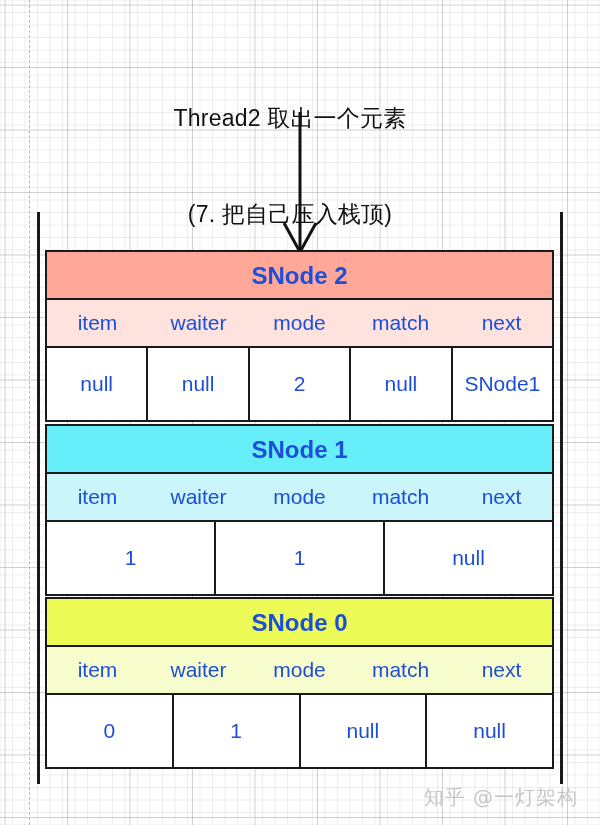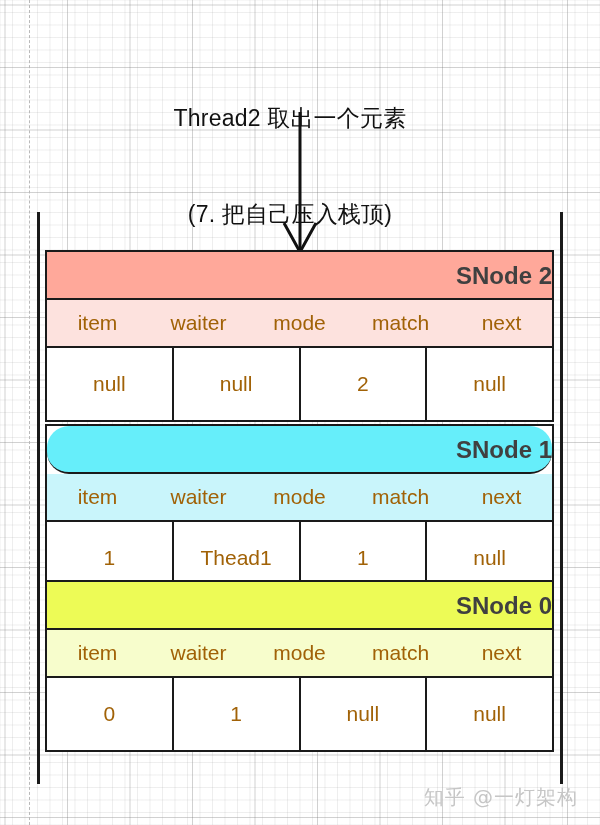--- a/index.html
+++ b/index.html
@@ -82,29 +82,29 @@
     position: absolute;
     left: 45px;
     width: 509px;
     border: 2px solid #1a1a1a;
     box-sizing: border-box;
     z-index: 5;
     background: #ffffff;
   }
   #snode-table-2 { top: 250px; }
   #snode-table-1 { top: 424px; }
-  #snode-table-0 { top: 580px; }
+  #snode-table-0 { top: 597px; }
 
   .snode-title {
     height: 48px;
     line-height: 48px;
-    text-align: right;
+    text-align: center;
     font-size: 24px;
     font-weight: bold;
-    color: #404040;
+    color: #1d4ed8;
     border-bottom: 2px solid #1a1a1a;
     box-sizing: border-box;
   }
 
   .snode-fields,
   .snode-values {
     display: flex;
     box-sizing: border-box;
   }
 
@@ -117,34 +117,34 @@
     background: #ffffff;
   }
 
   .field-cell,
   .value-cell {
     flex: 1 1 0;
     display: flex;
     align-items: center;
     justify-content: center;
     font-size: 21px;
-    color: #a16207;
+    color: #1d4ed8;
     box-sizing: border-box;
     text-align: center;
     overflow: hidden;
   }
   .field-cell { border-right: none; }
   .value-cell { border-right: 2px solid #1a1a1a; }
   .value-cell:last-child { border-right: none; }
 
   
   .theme-salmon .snode-title  { background: #ffa89a; }
   .theme-salmon .snode-fields { background: #fde2de; }
 
-  .theme-cyan .snode-title    { background: #66eefa; border-radius: 22px; }
+  .theme-cyan .snode-title    { background: #66eefa; }
   .theme-cyan .snode-fields   { background: #c9f5fb; }
 
   .theme-yellow .snode-title  { background: #edfb56; }
   .theme-yellow .snode-fields { background: #f7fdcc; }
 
   
   #watermark {
     position: absolute;
     right: 22px; bottom: 14px;
     z-index: 6;
@@ -181,35 +181,35 @@
     <div class="field-cell">waiter</div>
     <div class="field-cell">mode</div>
     <div class="field-cell">match</div>
     <div class="field-cell">next</div>
   </div>
   <div class="snode-values">
     <div class="value-cell">null</div>
     <div class="value-cell">null</div>
     <div class="value-cell">2</div>
     <div class="value-cell">null</div>
+    <div class="value-cell">SNode1</div>
   </div>
 </div>
 
 <div id="snode-table-1" class="snode-table theme-cyan">
   <div class="snode-title">SNode 1</div>
   <div class="snode-fields">
     <div class="field-cell">item</div>
     <div class="field-cell">waiter</div>
     <div class="field-cell">mode</div>
     <div class="field-cell">match</div>
     <div class="field-cell">next</div>
   </div>
   <div class="snode-values">
     <div class="value-cell">1</div>
-    <div class="value-cell">Thead1</div>
     <div class="value-cell">1</div>
     <div class="value-cell">null</div>
   </div>
 </div>
 
 <div id="snode-table-0" class="snode-table theme-yellow">
   <div class="snode-title">SNode 0</div>
   <div class="snode-fields">
     <div class="field-cell">item</div>
     <div class="field-cell">waiter</div>

